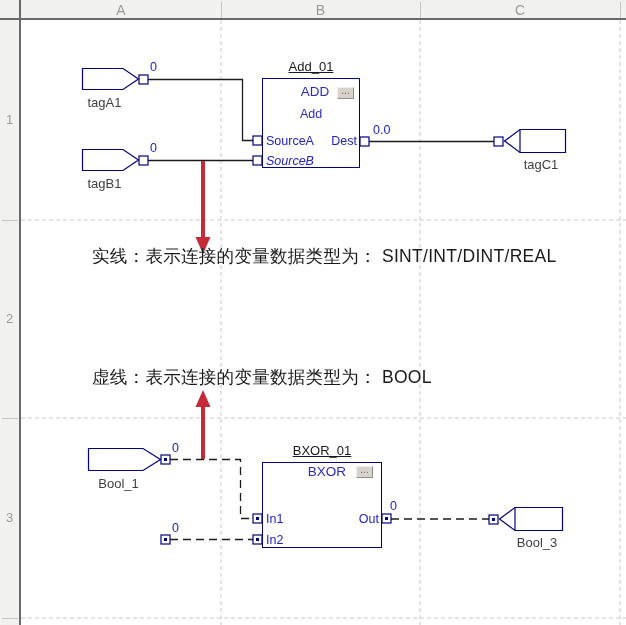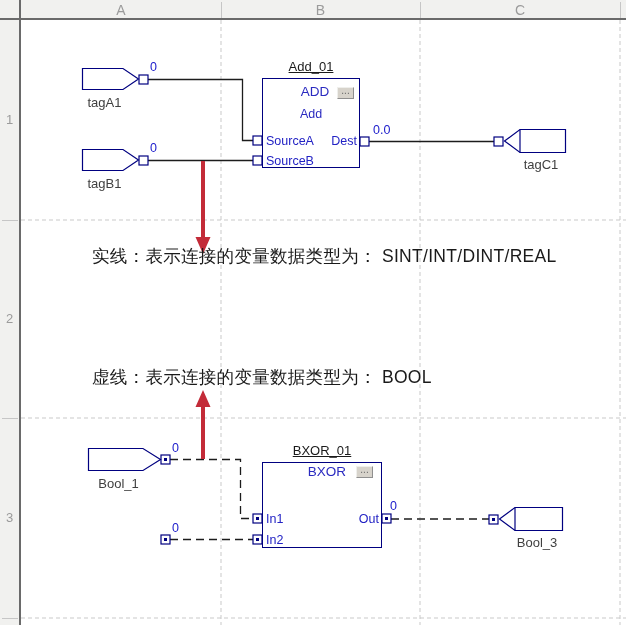--- a/index.html
+++ b/index.html
@@ -105,21 +105,21 @@
       <polygon points="201,459 201,407 195.5,407 203,390 210.5,407 205,407 205,459"></polygon>
     </g>
   </svg>
 
   <div class="block-title" style="left:262px; top:59px; width:98px;">Add_01</div>
   <div class="fbd-block" style="left:262px; top:78px; width:98px; height:90px;"></div>
   <div class="mnemonic" style="left:285px; top:84px; width:60px;">ADD</div>
   <div class="dots-btn" style="left:337px; top:87px; width:17px; height:12px;">...</div>
   <div class="block-desc" style="left:262px; top:107px; width:98px;">Add</div>
   <div class="pin" style="left:266px; top:134px;">SourceA</div>
-  <div class="pin" style="left:266px; top:154px;">SourceB</div>
+  <div class="pin" style="left:266px; top:154px;font-style:italic;">SourceB</div>
   <div class="pin right" style="left:262px; top:134px; width:95px;">Dest</div>
   <div class="value" style="left:373px; top:123px;">0.0</div>
 
   <div class="block-title" style="left:262px; top:443px; width:120px;">BXOR_01</div>
   <div class="fbd-block" style="left:262px; top:462px; width:120px; height:86px;"></div>
   <div class="mnemonic" style="left:294px; top:464px; width:66px;">BXOR</div>
   <div class="dots-btn" style="left:356px; top:466px; width:17px; height:12px;">...</div>
   <div class="pin" style="left:266px; top:512px;">In1</div>
   <div class="pin" style="left:266px; top:533px;">In2</div>
   <div class="pin right" style="left:262px; top:512px; width:117px;">Out</div>

